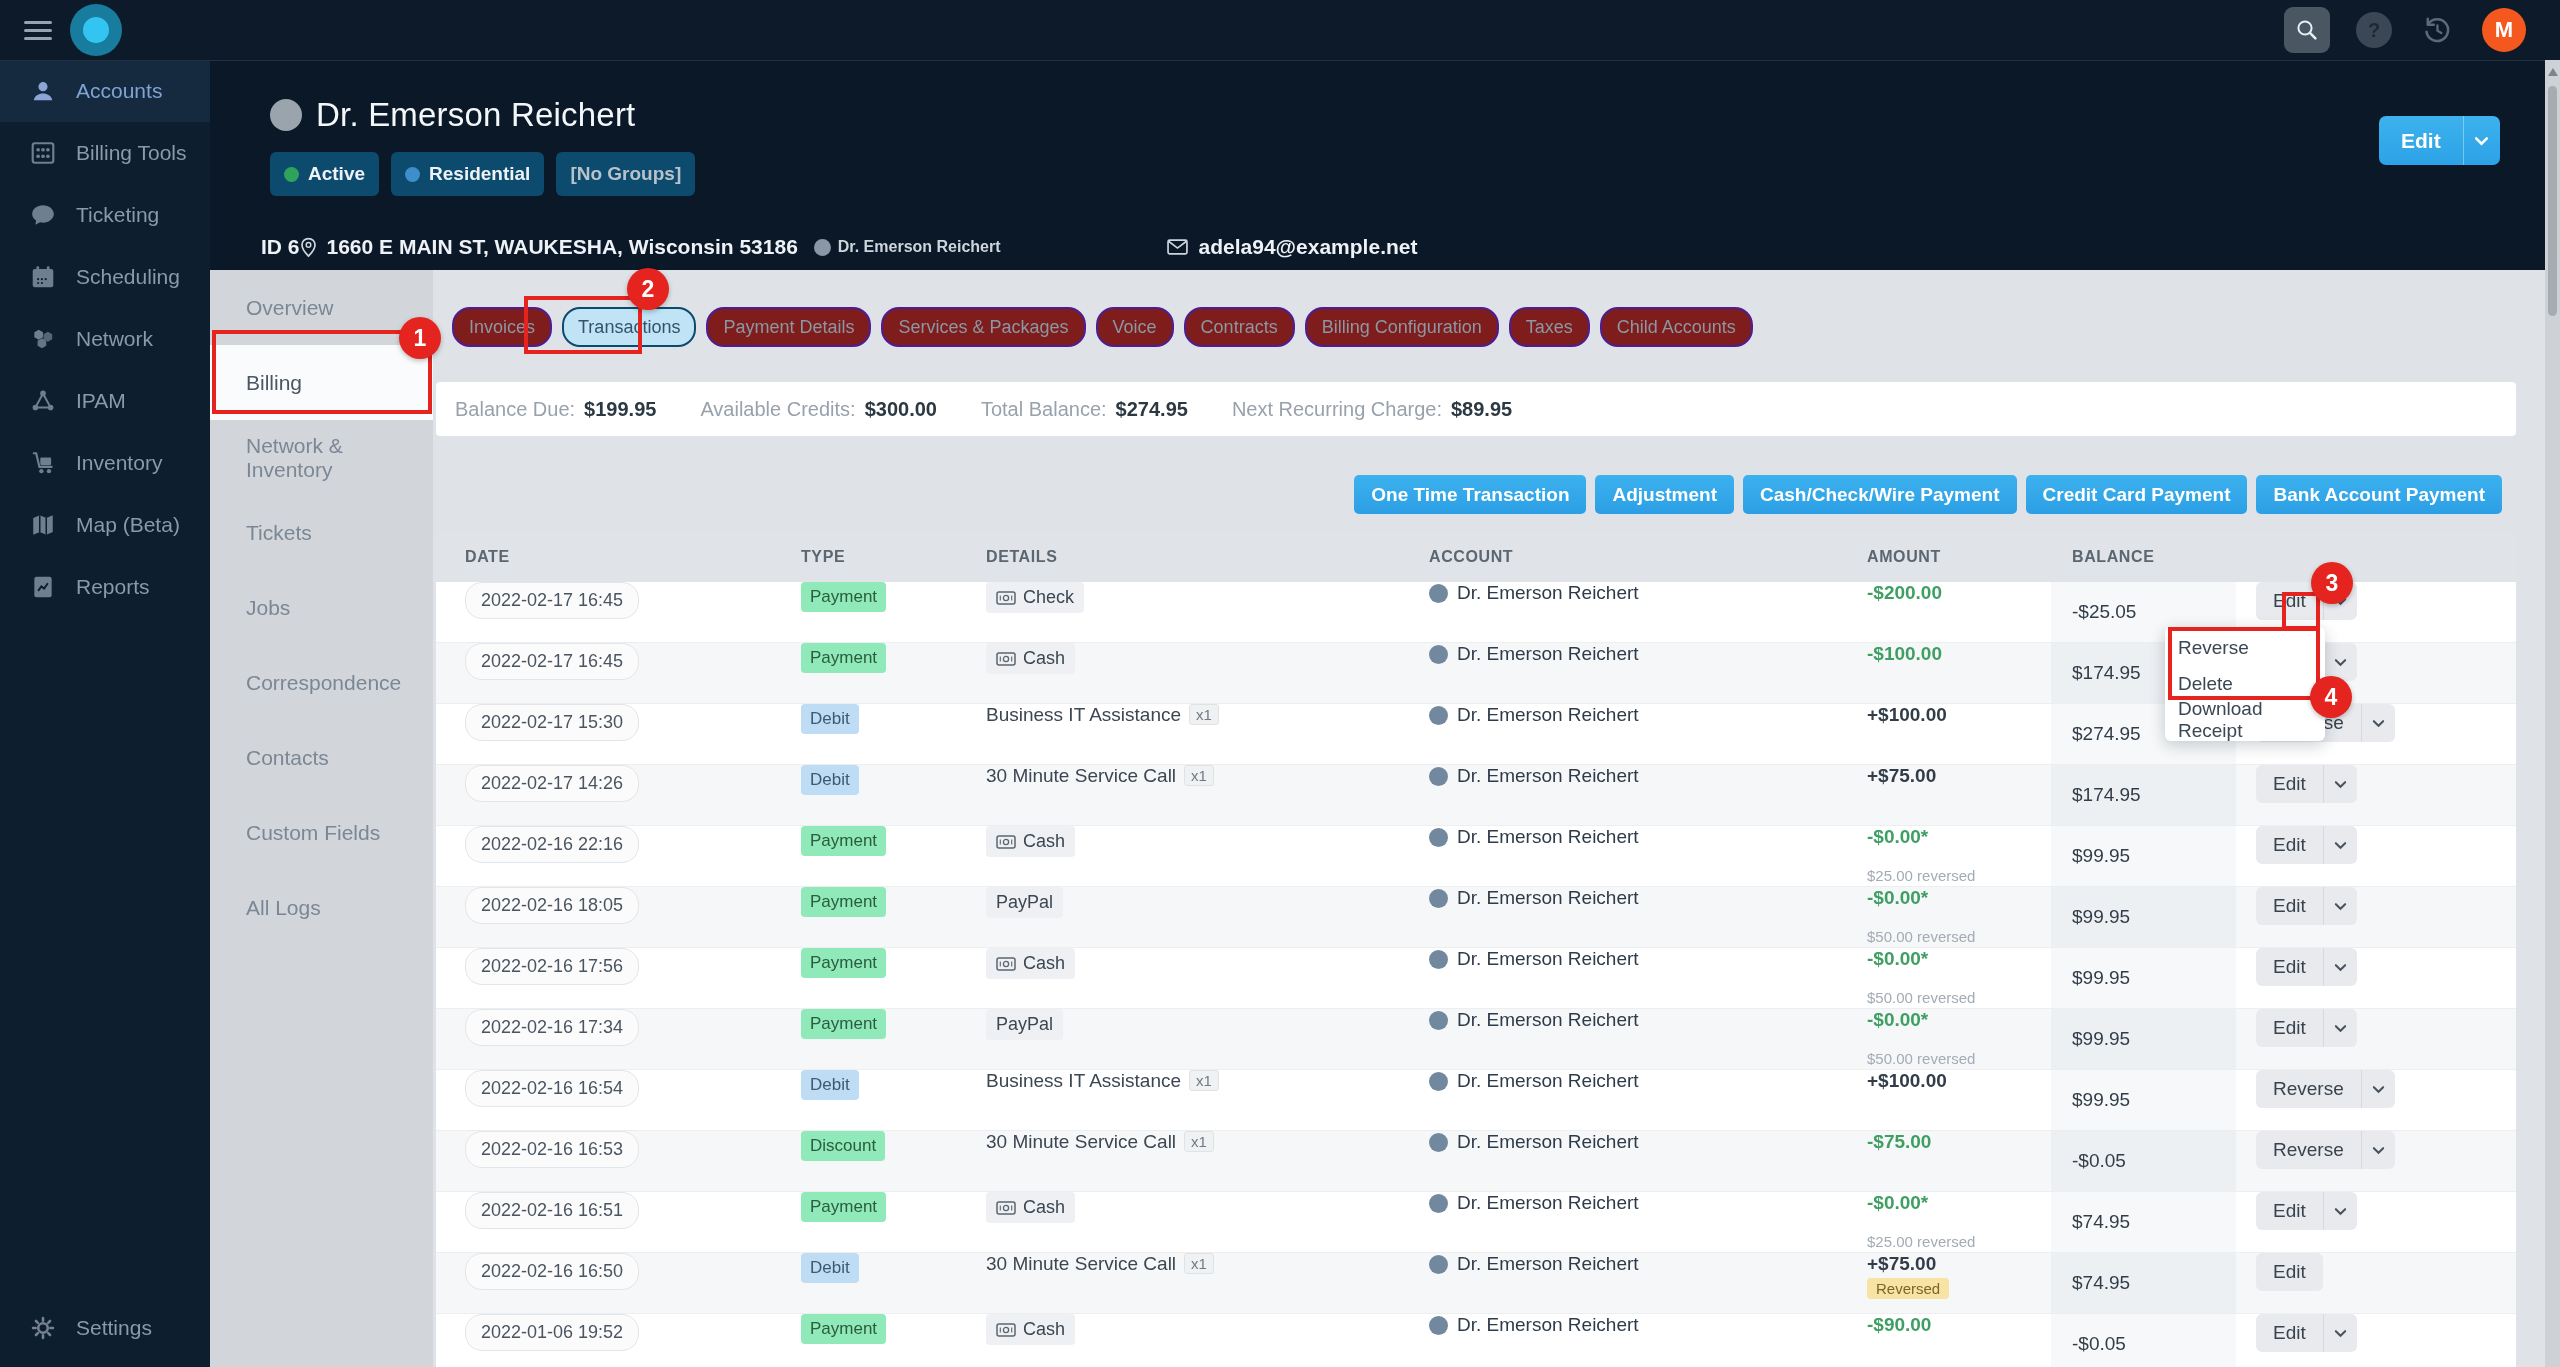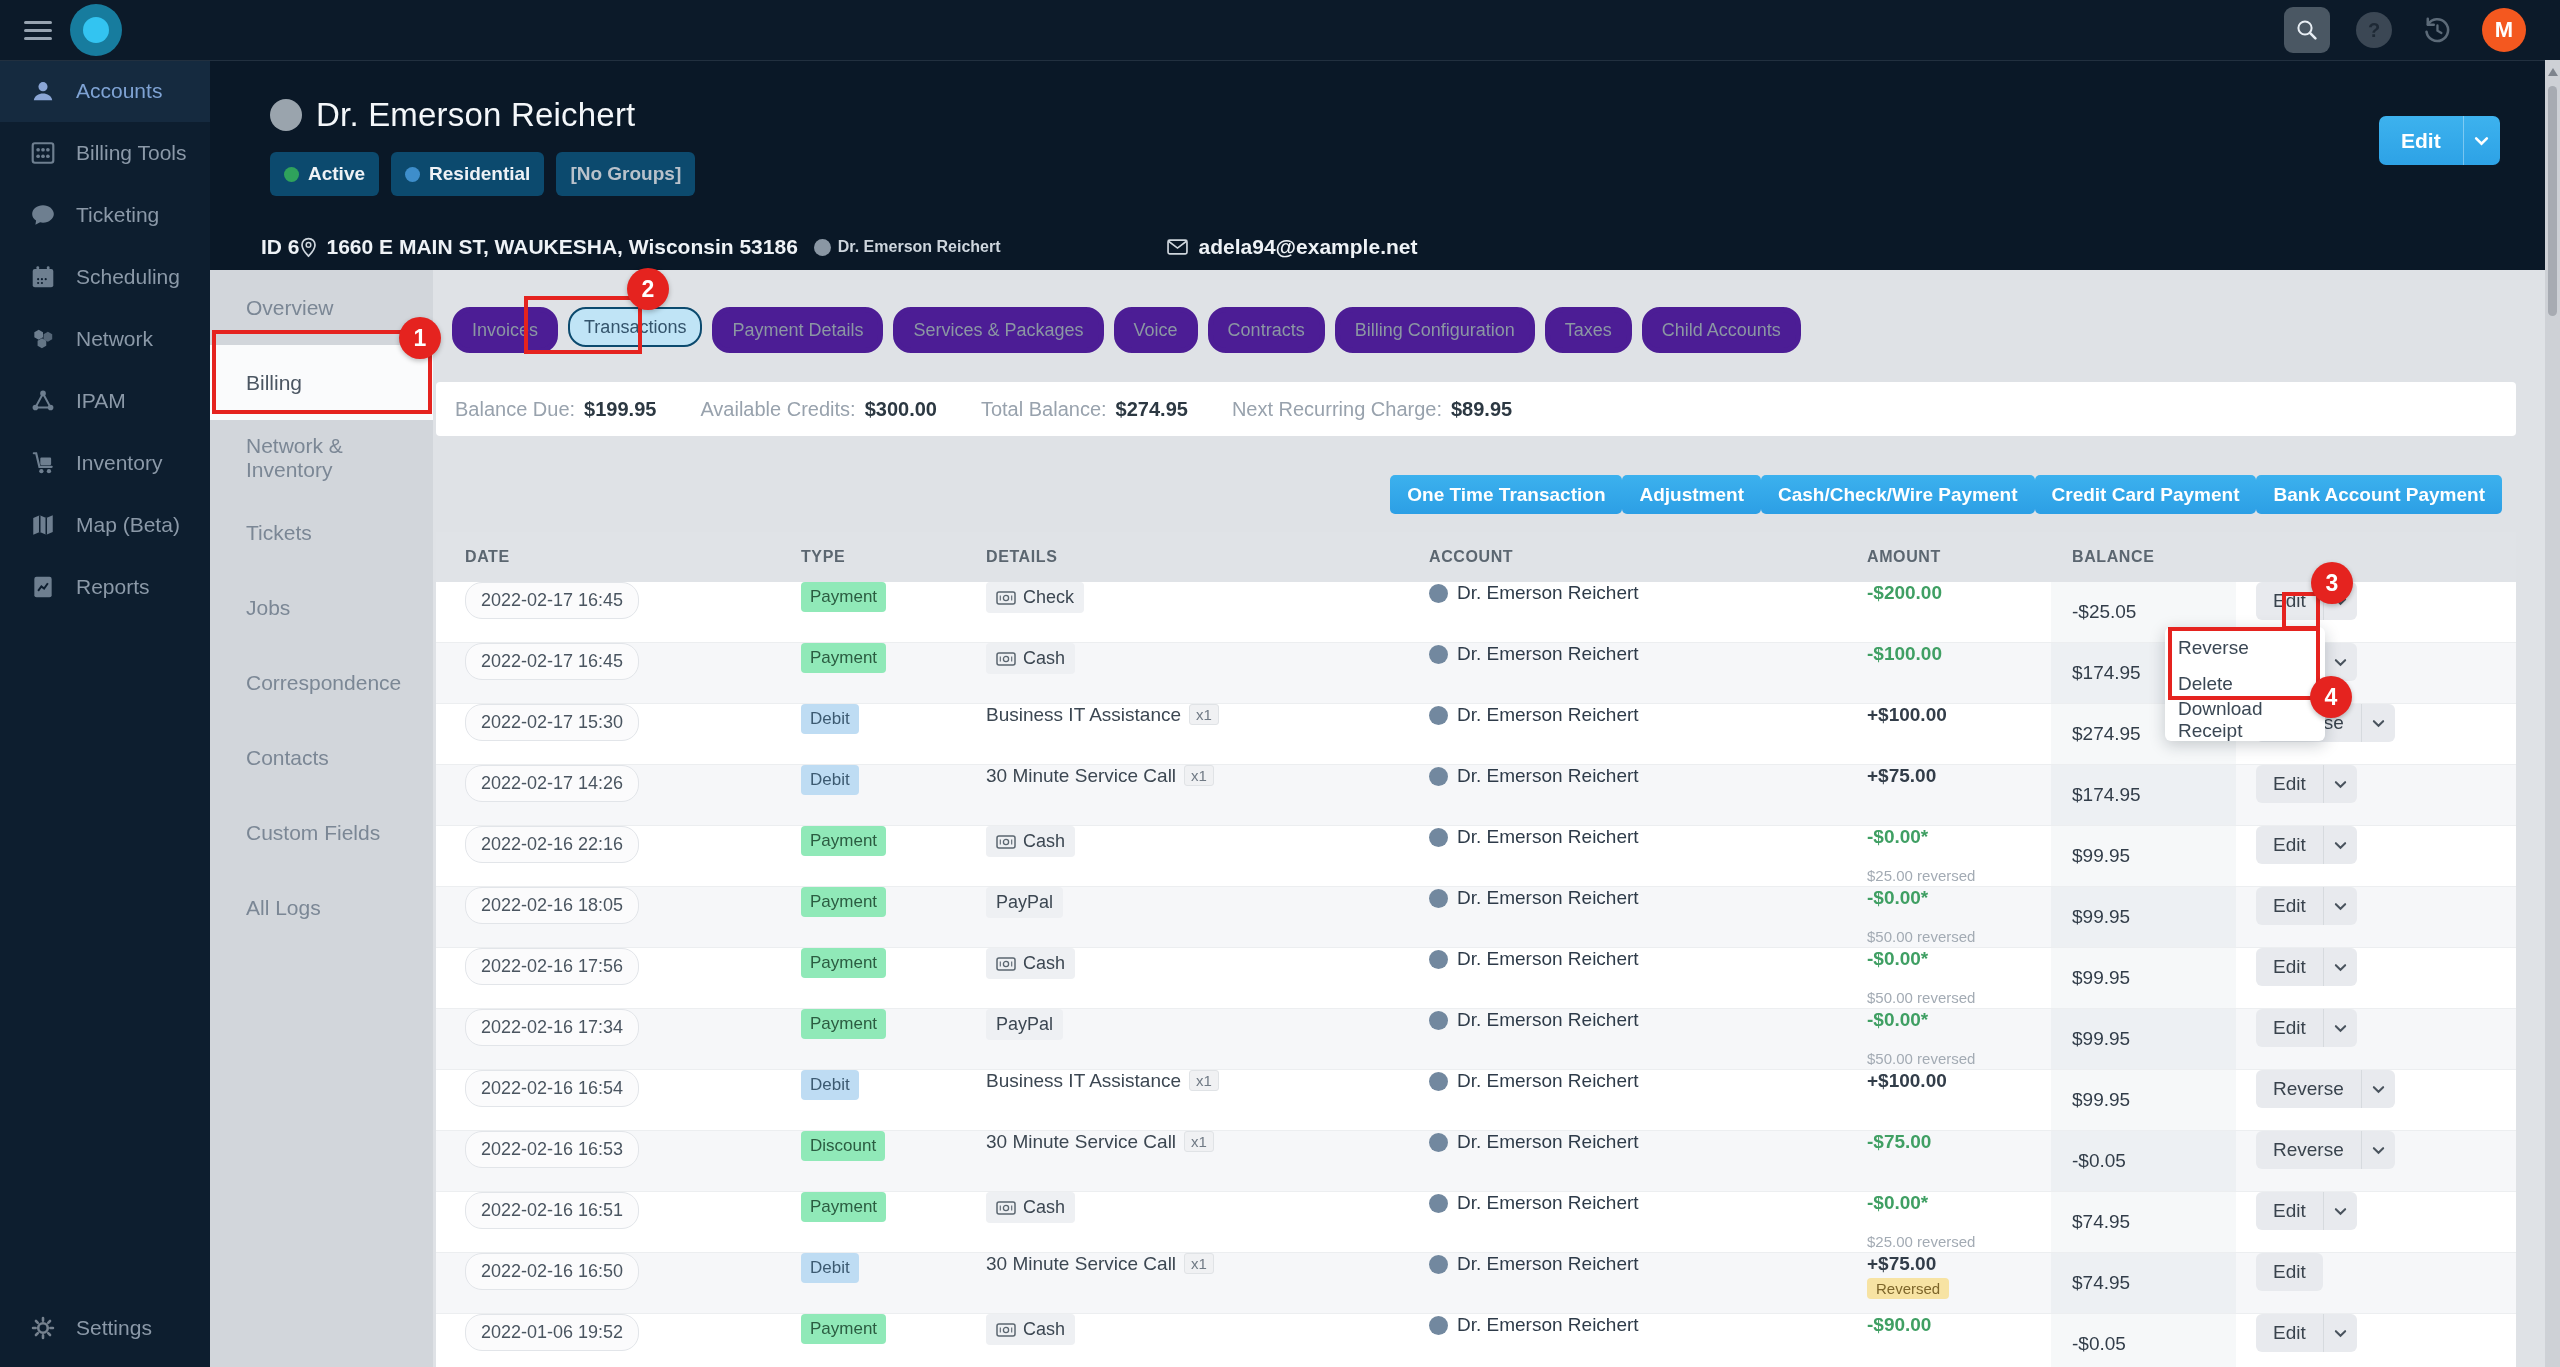--- a/index.html
+++ b/index.html
@@ -59,32 +59,32 @@
   #email-group .eicon{margin-right:11px;display:flex;}
 
   
   #content{left:210px;top:270px;width:2335px;height:1097px;background:#dfe2e6;overflow:hidden;}
   #subnav{position:absolute;left:0;top:0;width:223px;height:1097px;background:#d2d6db;}
   .subnav-item{height:75px;display:flex;align-items:center;padding-left:36px;color:#7b8795;
                font-size:21px;cursor:pointer;}
   .subnav-item.active{background:#fafbfc;color:#4b5662;}
 
   #tabs{position:absolute;left:242px;top:37px;display:flex;gap:10px;}
-  .tab{height:36px;border:5px solid #4c1d95;border-radius:18px;background:#4c1d95;color:#8b97a3;
+  .tab{height:36px;border:2px solid #4c1d95;border-radius:18px;background:#7f1d1d;color:#8b97a3;
        font-size:18px;display:flex;align-items:center;padding:0 15px;cursor:pointer;white-space:nowrap;}
   .tab.active{background:#c0e4f6;border:2px solid #0c4a6e;color:#33536b;padding:0 14px;}
 
   #summary-bar{position:absolute;left:226px;top:112px;width:2080px;height:54px;background:#fff;
                border-radius:4px;display:flex;align-items:center;padding-left:19px;box-sizing:border-box;gap:44px;}
   .sum-item{display:flex;align-items:baseline;gap:9px;}
   .sum-label{color:#98a2ad;font-size:20px;}
   .sum-value{color:#2c3842;font-size:20px;font-weight:bold;}
 
   #actions-row{position:absolute;left:226px;top:205px;width:2080px;display:flex;justify-content:flex-end;
-               padding-right:14px;box-sizing:border-box;}
+               gap:9px;padding-right:14px;box-sizing:border-box;}
   .act-btn{height:39px;border:none;border-radius:5px;background:linear-gradient(#3cb1ee,#2c9fe5);
            color:#fff;font-size:19px;font-weight:bold;padding:0 17px;cursor:pointer;
            font-family:inherit;}
 
   
   #table-card{position:absolute;left:226px;top:262px;width:2080px;height:900px;background:#fff;}
   #thead{display:flex;height:50px;background:#e0e3e7;align-items:center;color:#5b6670;
          font-size:16px;font-weight:bold;letter-spacing:.6px;}
   .col-date{width:335px;box-sizing:border-box;padding-left:29px;}
   .col-type{width:200px;box-sizing:border-box;padding-left:30px;}

